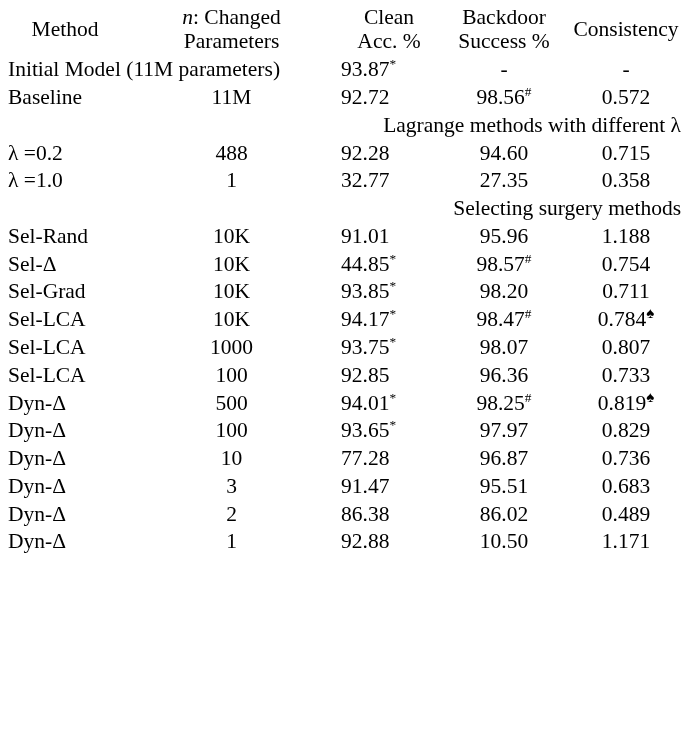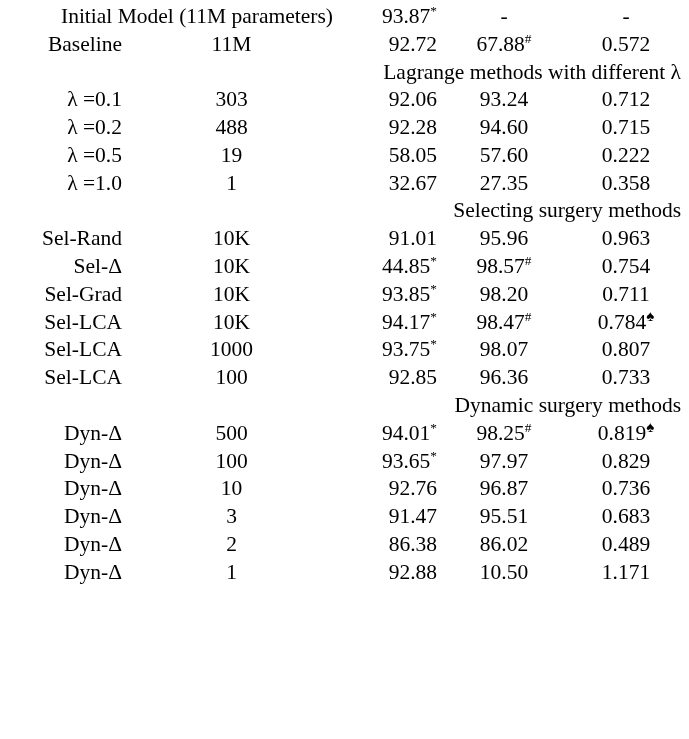--- a/index.html
+++ b/index.html
@@ -53,21 +53,21 @@
   .rule-thick  { border-top: 4px solid #000; }
   .rule-thin   { border-top: 2px solid #000; }
   .rule-bottom { border-bottom: 4px solid #000; }
 
   
   .vline-r { border-right: 2px solid #000; }
   .edge-l  { border-left: 3px solid #000; }
   .edge-r  { border-right: 3px solid #000; }
 
   
-  .ta-l { text-align: right; }
+  .ta-l { text-align: left; }
   .ta-c { text-align: center; }
 
   .bold { font-weight: bold; }
 
   .mathit {
     font-style: italic;
     font-family: "Liberation Serif", "DejaVu Serif", serif;
   }
 
   sup.mark {
@@ -103,73 +103,72 @@
 <div class="table-wrap">
   <table class="paper-table">
     <colgroup>
       <col class="col-method">
       <col class="col-params">
       <col class="col-clean">
       <col class="col-bd">
       <col class="col-cons">
     </colgroup>
     <tbody id="tbody">
+        <tr class="hdr">
+          <td class="ta-c rule-top edge-l vline-r bold">Method</td>
+          <td class="ta-c rule-top vline-r">
+            <div class="two-line"><span class="mathit">n</span>: Changed<br>Parameters</div>
+          </td>
+          <td class="ta-c rule-top">
+            <div class="two-line">Clean<br>Acc. %</div>
+          </td>
+          <td class="ta-c rule-top">
+            <div class="two-line">Backdoor<br>Success %</div>
+          </td>
+          <td class="ta-c rule-top edge-r">Consistency</td>
+        </tr>
         <tr class="data-row">
           <td class="ta-l rule-thick edge-l vline-r" colspan="2">Initial Model (11M parameters)</td>
           <td class="ta-l rule-thick"><span>93.87</span><sup class="mark">*</sup></td>
           <td class="ta-c rule-thick"><span>-</span></td>
           <td class="ta-c rule-thick edge-r"><span>-</span></td>
         </tr>
         <tr class="data-row">
           <td class="ta-l rule-thin edge-l vline-r">Baseline</td>
           <td class="ta-c rule-thin vline-r">11M</td>
           <td class="ta-l rule-thin"><span>92.72</span></td>
-          <td class="ta-c rule-thin"><span>67.88</span><sup class="mark">#</sup></td>
+          <td class="ta-c rule-thin"><span>98.56</span><sup class="mark">#</sup></td>
           <td class="ta-c rule-thin edge-r"><span>0.572</span></td>
         </tr>
         <tr class="section-row">
           <td class="ta-c rule-thick edge-l edge-r" colspan="5">Lagrange methods with different λ</td>
-        </tr>
-        <tr class="data-row">
-          <td class="ta-l rule-thick edge-l vline-r">λ =0.1</td>
-          <td class="ta-c rule-thick vline-r">303</td>
-          <td class="ta-l rule-thick"><span>92.06</span></td>
-          <td class="ta-c rule-thick"><span>93.24</span></td>
-          <td class="ta-c rule-thick edge-r"><span>0.712</span></td>
         </tr>
         <tr class="data-row">
           <td class="ta-l rule-thin edge-l vline-r">λ =0.2</td>
           <td class="ta-c rule-thin vline-r">488</td>
           <td class="ta-l rule-thin"><span>92.28</span></td>
           <td class="ta-c rule-thin"><span>94.60</span></td>
           <td class="ta-c rule-thin edge-r"><span>0.715</span></td>
         </tr>
         <tr class="data-row">
-          <td class="ta-l rule-thin edge-l vline-r">λ =0.5</td>
-          <td class="ta-c rule-thin vline-r">19</td>
-          <td class="ta-l rule-thin"><span>58.05</span></td>
-          <td class="ta-c rule-thin"><span>57.60</span></td>
-          <td class="ta-c rule-thin edge-r"><span>0.222</span></td>
-        </tr>
-        <tr class="data-row">
           <td class="ta-l rule-thin edge-l vline-r">λ =1.0</td>
           <td class="ta-c rule-thin vline-r">1</td>
-          <td class="ta-l rule-thin"><span>32.67</span></td>
+          <td class="ta-l rule-thin"><span>32.77</span></td>
           <td class="ta-c rule-thin"><span>27.35</span></td>
           <td class="ta-c rule-thin edge-r"><span>0.358</span></td>
         </tr>
         <tr class="section-row">
           <td class="ta-c rule-thick edge-l edge-r" colspan="5">Selecting surgery methods</td>
         </tr>
         <tr class="data-row">
           <td class="ta-l rule-thick edge-l vline-r">Sel-Rand</td>
           <td class="ta-c rule-thick vline-r">10K</td>
           <td class="ta-l rule-thick"><span>91.01</span></td>
           <td class="ta-c rule-thick"><span>95.96</span></td>
-          <td class="ta-c rule-thick edge-r"><span>0.963</span></td>
+          <td class="ta-c rule-thick edge-r"><span>1.188</span></td>
         </tr>
         <tr class="data-row">
           <td class="ta-l rule-thin edge-l vline-r">Sel-Δ</td>
           <td class="ta-c rule-thin vline-r">10K</td>
           <td class="ta-l rule-thin"><span>44.85</span><sup class="mark">*</sup></td>
           <td class="ta-c rule-thin"><span>98.57</span><sup class="mark">#</sup></td>
           <td class="ta-c rule-thin edge-r"><span>0.754</span></td>
         </tr>
         <tr class="data-row">
           <td class="ta-l rule-thin edge-l vline-r">Sel-Grad</td>
@@ -192,41 +191,38 @@
           <td class="ta-c rule-thick"><span>98.07</span></td>
           <td class="ta-c rule-thick edge-r"><span>0.807</span></td>
         </tr>
         <tr class="data-row">
           <td class="ta-l rule-thin edge-l vline-r">Sel-LCA</td>
           <td class="ta-c rule-thin vline-r">100</td>
           <td class="ta-l rule-thin"><span>92.85</span></td>
           <td class="ta-c rule-thin"><span>96.36</span></td>
           <td class="ta-c rule-thin edge-r"><span>0.733</span></td>
         </tr>
-        <tr class="section-row">
-          <td class="ta-c rule-thick edge-l edge-r" colspan="5">Dynamic surgery methods</td>
-        </tr>
         <tr class="data-row">
           <td class="ta-l rule-thin edge-l vline-r bold">Dyn-Δ</td>
           <td class="ta-c rule-thin vline-r bold">500</td>
           <td class="ta-l rule-thin bold"><span>94.01</span><sup class="mark">*</sup></td>
           <td class="ta-c rule-thin bold"><span>98.25</span><sup class="mark">#</sup></td>
           <td class="ta-c rule-thin edge-r bold"><span>0.819</span><sup class="spade">♠</sup></td>
         </tr>
         <tr class="data-row">
           <td class="ta-l rule-thick edge-l vline-r">Dyn-Δ</td>
           <td class="ta-c rule-thick vline-r">100</td>
           <td class="ta-l rule-thick"><span>93.65</span><sup class="mark">*</sup></td>
           <td class="ta-c rule-thick"><span>97.97</span></td>
           <td class="ta-c rule-thick edge-r"><span>0.829</span></td>
         </tr>
         <tr class="data-row">
           <td class="ta-l rule-thin edge-l vline-r">Dyn-Δ</td>
           <td class="ta-c rule-thin vline-r">10</td>
-          <td class="ta-l rule-thin"><span>92.76</span></td>
+          <td class="ta-l rule-thin"><span>77.28</span></td>
           <td class="ta-c rule-thin"><span>96.87</span></td>
           <td class="ta-c rule-thin edge-r"><span>0.736</span></td>
         </tr>
         <tr class="data-row">
           <td class="ta-l rule-thin edge-l vline-r">Dyn-Δ</td>
           <td class="ta-c rule-thin vline-r">3</td>
           <td class="ta-l rule-thin"><span>91.47</span></td>
           <td class="ta-c rule-thin"><span>95.51</span></td>
           <td class="ta-c rule-thin edge-r"><span>0.683</span></td>
         </tr>

